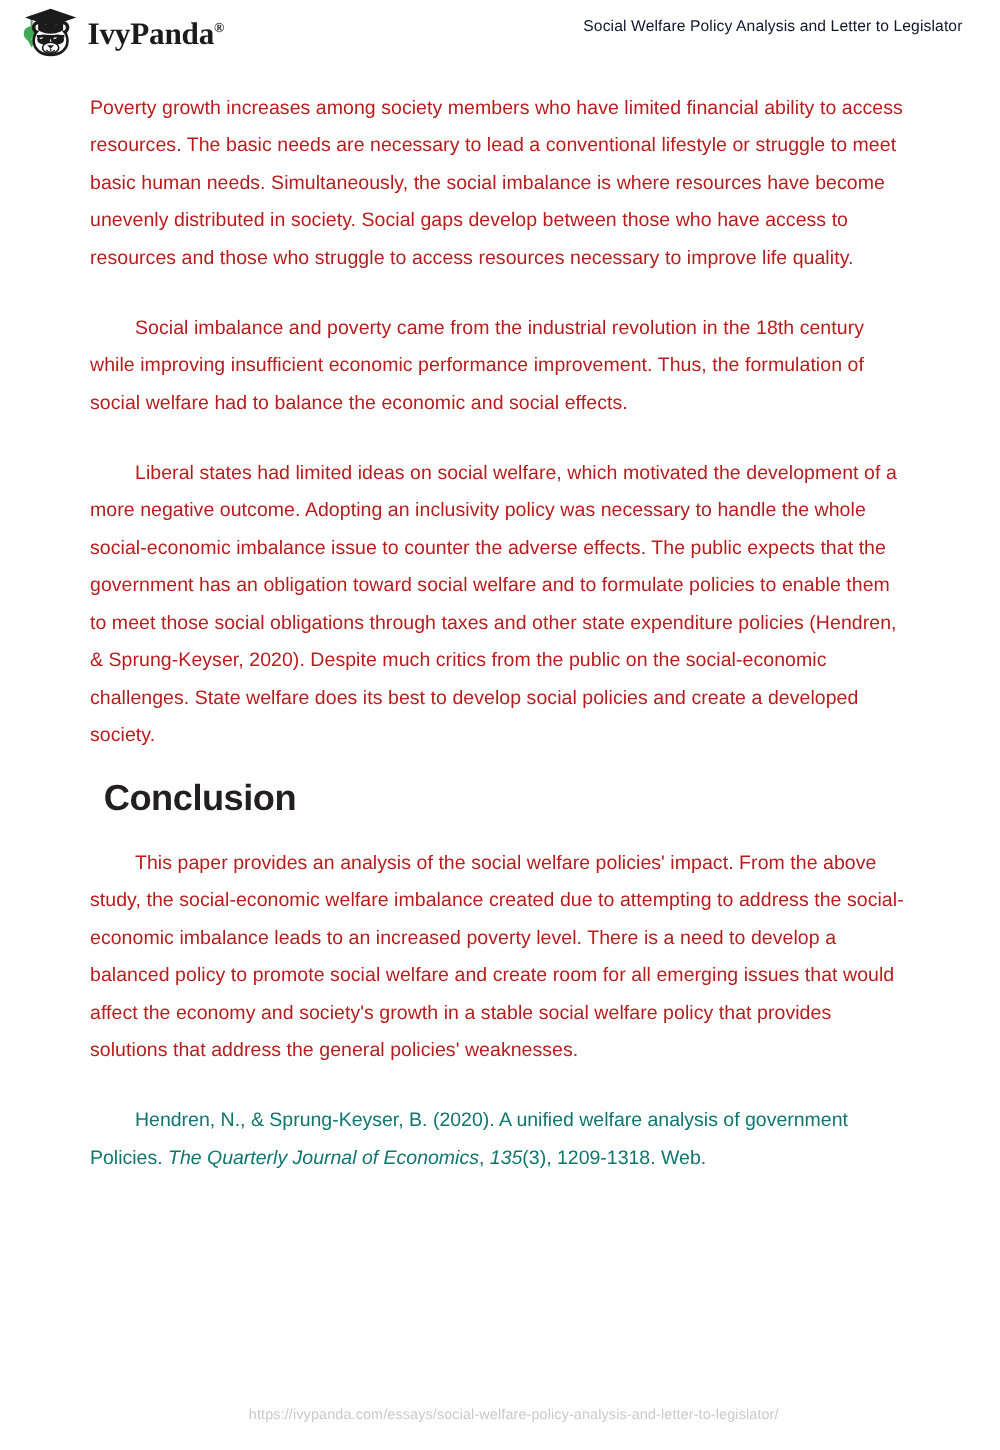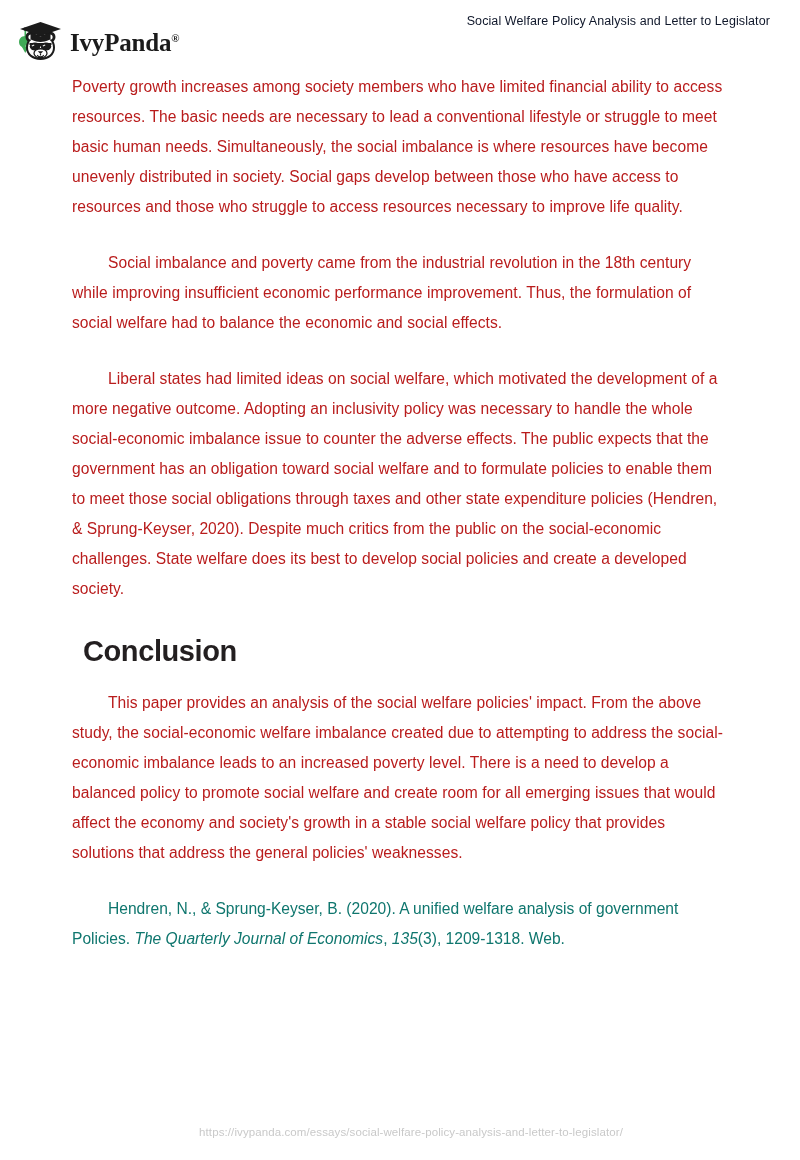--- a/index.html
+++ b/index.html
@@ -28,21 +28,21 @@
     position: absolute;
     top: 0;
     left: 0;
     width: 800px;
     height: 62px;
   }
 
   .brand {
     position: absolute;
     left: 14px;
-    top: 21px;
+    top: 6px;
     display: flex;
     align-items: center;
     gap: 8px;
   }
 
   .brand-mark {
     width: 48px;
     height: 42px;
     display: block;
   }
@@ -86,21 +86,21 @@
     font-size: 15.6px;
     line-height: 30px;
     color: #b91c1c;
     text-align: left;
     letter-spacing: 0.05px;
   }
   p.para.indent {
     text-indent: 36px;
   }
   p.para.tight {
-    margin-bottom: 28px;
+    margin-bottom: 16px;
   }
 
   h2.section-heading {
     margin: 0 0 18px 11px;
     font-size: 29px;
     line-height: 38px;
     font-weight: bold;
     color: #231f20;
     letter-spacing: -0.4px;
   }

